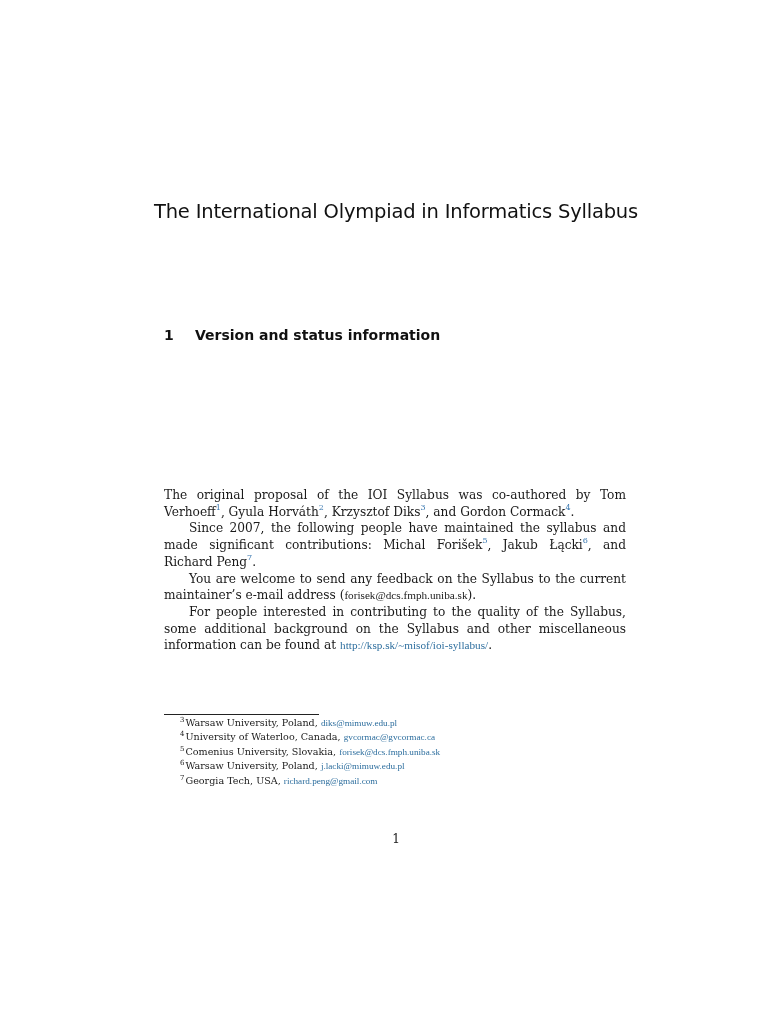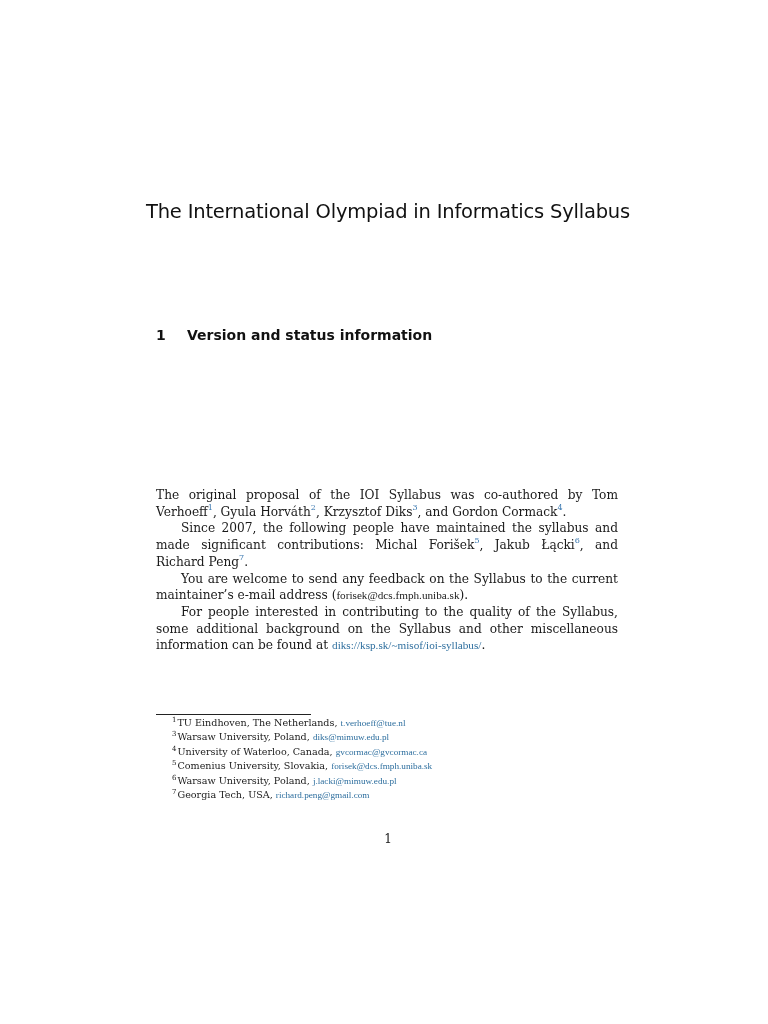--- a/index.html
+++ b/index.html
@@ -1,17 +1,17 @@
 <!DOCTYPE html>
 <html><head>
 <meta charset="utf-8">
 <style>
   html, body { margin:0; padding:0; background:#ffffff; }
   body { width:768px; height:1024px; position:relative; overflow:hidden; color:#1a1a1a; }
-  .page { position:absolute; left:4px; top:0; width:744px; height:1024px; }
+  .page { position:absolute; left:12px; top:0; width:744px; height:1024px; }
   .title { position:absolute; left:0; width:768px; top:200px; text-align:center;
     font-family:"DejaVu Sans", sans-serif; font-size:19.5px; letter-spacing:-0.2px; color:#111; }
   .sec { position:absolute; left:152px; font-family:"DejaVu Sans", sans-serif; font-weight:bold; font-size:14px; color:#111; }
   .sec .num { display:inline-block; width:31px; }
   .body { position:absolute; left:152px; width:462px; font-family:"DejaVu Serif", serif; font-size:12.2px; line-height:16.7px; color:#1a1a1a; text-align:justify; }
   .p { margin:0; }
   .ind { text-indent:25px; }
   .mono { font-family:Liberation Serif, serif; font-size:11.2px; }
   .link { color:#2d6e9e; }
   sup { font-size:8px; line-height:0; vertical-align:6px; color:#3a78b0; }
@@ -29,26 +29,25 @@
   <div class="title">The International Olympiad in Informatics Syllabus</div>
 
   <div class="sec" style="top:327px;">
     <span class="num">1</span><span>Version and status information</span>
   </div>
 
   <div class="body" style="top:487px;">
     <p class="p"><span>The original proposal of the IOI Syllabus was co-authored by Tom Verhoeff</span><sup>1</sup><span>, Gyula Horváth</span><sup>2</sup><span>, Krzysztof Diks</span><sup>3</sup><span>, and Gordon Cormack</span><sup>4</sup><span>.</span></p>
     <p class="p ind"><span>Since 2007, the following people have maintained the syllabus and made significant contributions: Michal Forišek</span><sup>5</sup><span>, Jakub Łącki</span><sup>6</sup><span>, and Richard Peng</span><sup>7</sup><span>.</span></p>
     <p class="p ind"><span>You are welcome to send any feedback on the Syllabus to the current maintainer’s e-mail address (</span><span class="mono">forisek@dcs.fmph.uniba.sk</span><span>).</span></p>
-    <p class="p ind"><span>For people interested in contributing to the quality of the Syllabus, some additional background on the Syllabus and other miscellaneous information can be found at </span><span class="mono link">diks://ksp.sk/~misof/ioi-syllabus/</span><span>.</span></p>
+    <p class="p ind"><span>For people interested in contributing to the quality of the Syllabus, some additional background on the Syllabus and other miscellaneous information can be found at </span><span class="mono link">http://ksp.sk/~misof/ioi-syllabus/</span><span>.</span></p>
   </div>
 
   <div class="fnrule"></div>
   <div class="fns">
-    <div class="fn"><sup>1</sup><span>TU Eindhoven, The Netherlands, </span><span class="mono link">t.verhoeff@tue.nl</span></div>
     <div class="fn"><sup>3</sup><span>Warsaw University, Poland, </span><span class="mono link">diks@mimuw.edu.pl</span></div>
     <div class="fn"><sup>4</sup><span>University of Waterloo, Canada, </span><span class="mono link">gvcormac@gvcormac.ca</span></div>
     <div class="fn"><sup>5</sup><span>Comenius University, Slovakia, </span><span class="mono link">forisek@dcs.fmph.uniba.sk</span></div>
     <div class="fn"><sup>6</sup><span>Warsaw University, Poland, </span><span class="mono link">j.lacki@mimuw.edu.pl</span></div>
     <div class="fn"><sup>7</sup><span>Georgia Tech, USA, </span><span class="mono link">richard.peng@gmail.com</span></div>
   </div>
 
   <div class="pageno">1</div>
 </div>
 

